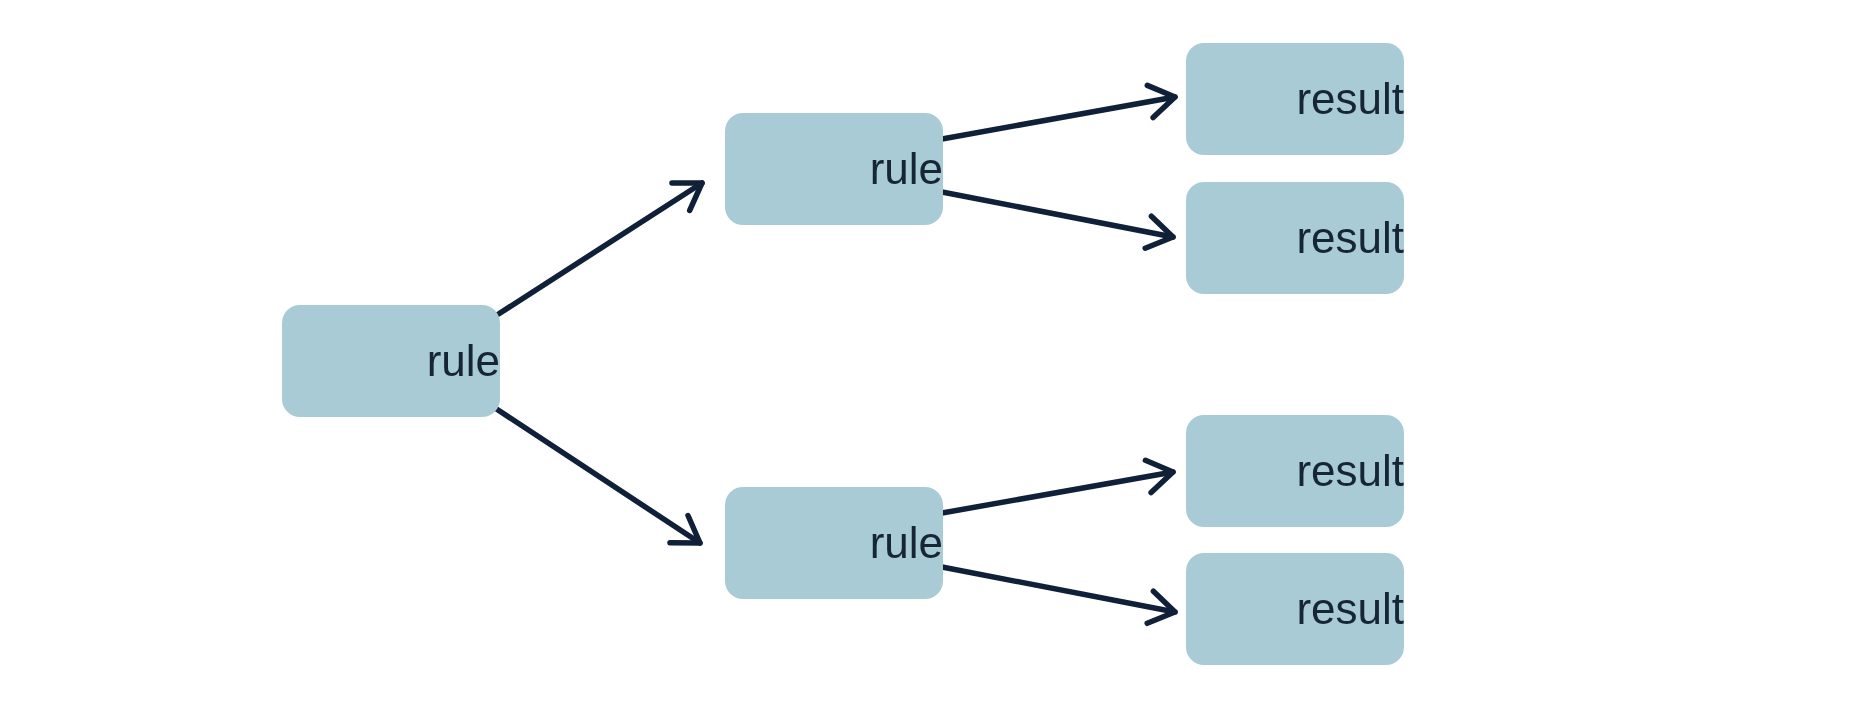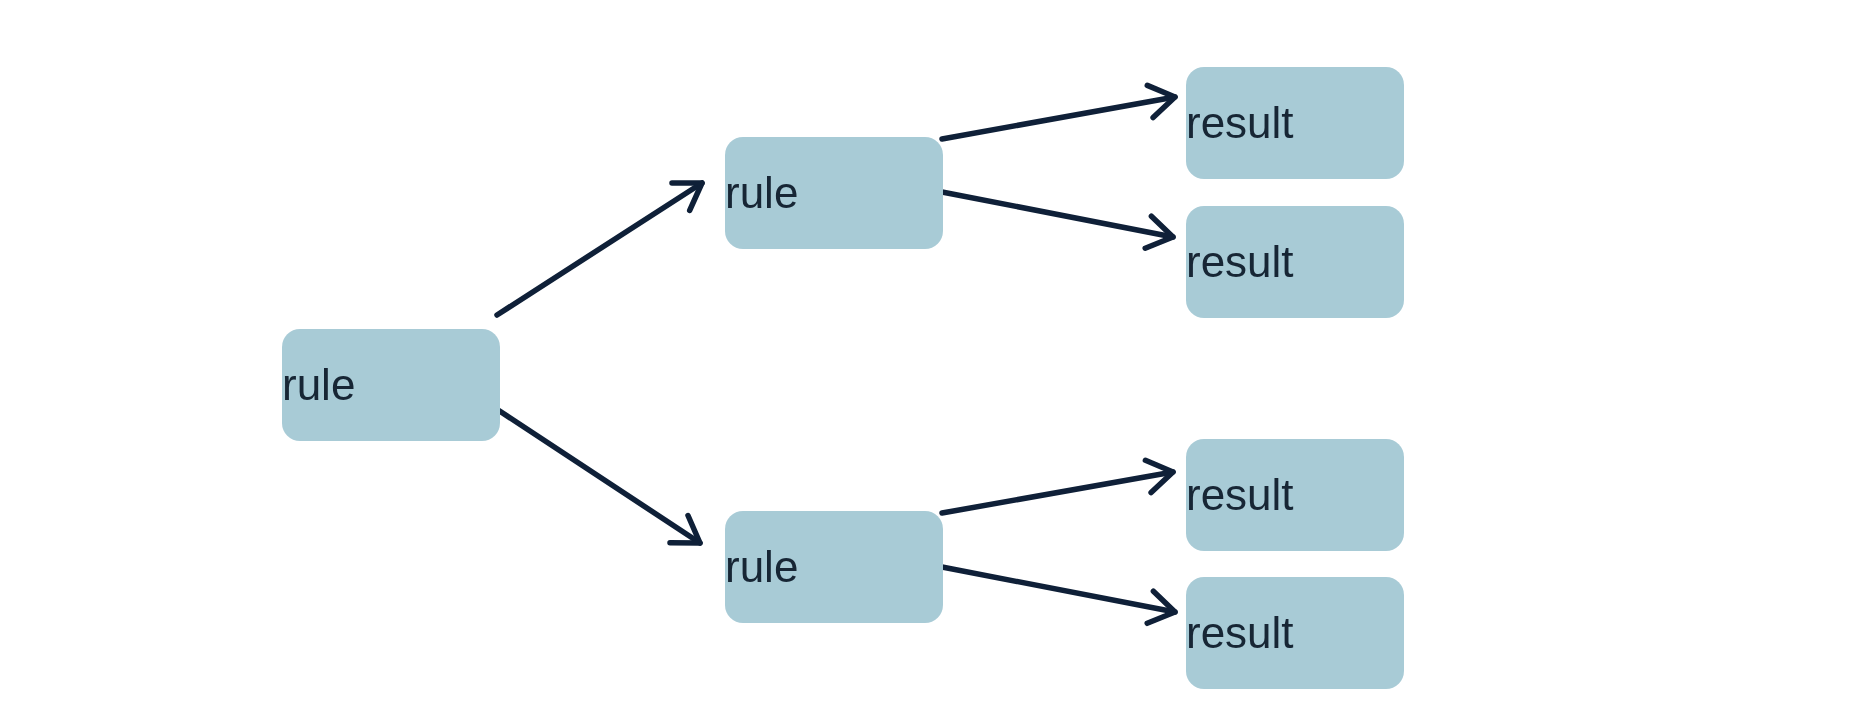--- a/index.html
+++ b/index.html
@@ -42,22 +42,21 @@
   }
 
   .node {
     position: absolute;
     width: 218px;
     height: 112px;
     background: var(--node-fill);
     border-radius: 18px;
     display: flex;
     align-items: center;
-    justify-content: flex-start;
-    margin-top: 24px;
+    justify-content: flex-end;
   }
   .node .label {
     color: var(--text-color);
     font-size: 44px;
     line-height: 1;
   }
 
   .pos-rule-root   { left: 282px;  top: 305px; }
   .pos-rule-top    { left: 725px;  top: 113px; }
   .pos-rule-bottom { left: 725px;  top: 487px; }

